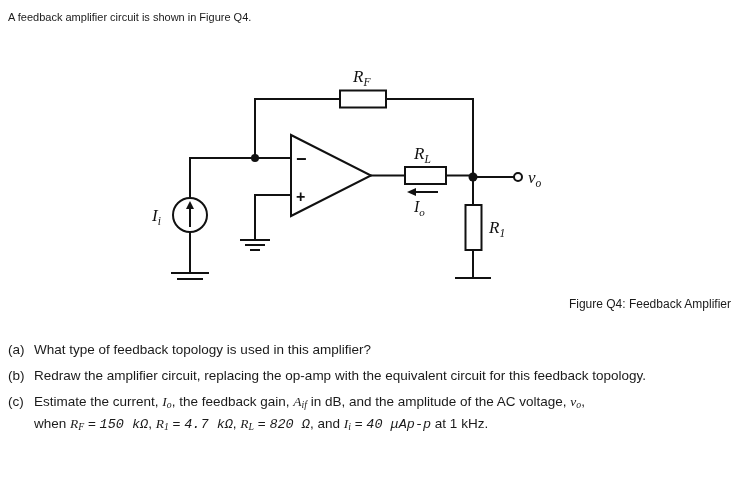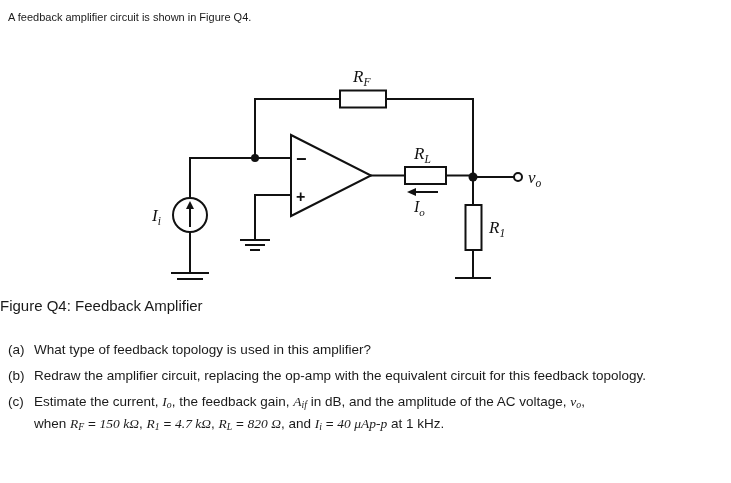--- a/index.html
+++ b/index.html
@@ -28,22 +28,22 @@
     left: 0;
     top: 30px;
     width: 731px;
     height: 250px;
   }
   #figure-caption {
     position: absolute;
     left: 0;
     top: 297px;
     width: 731px;
-    text-align: left;
-    font-size: 15px;
+    text-align: right;
+    font-size: 12px;
   }
   #questions {
     position: absolute;
     left: 8px;
     top: 340px;
     width: 715px;
     font-size: 13.5px;
   }
   .q-item {
     display: flex;
@@ -57,21 +57,21 @@
   }
   .q-body {
     flex: 1;
     line-height: 19px;
   }
   .q-body .mi {
     font-family: "Liberation Serif", serif;
     font-style: italic;
   }
   .q-body .mnum {
-    font-family: Liberation Serif, serif;
+    font-family: Liberation Mono, monospace;
     font-style: italic;
   }
   .sub {
     font-size: 0.72em;
     vertical-align: -0.25em;
   }
   svg text {
     font-family: "Liberation Serif", serif;
     font-style: italic;
     fill: #111111;

